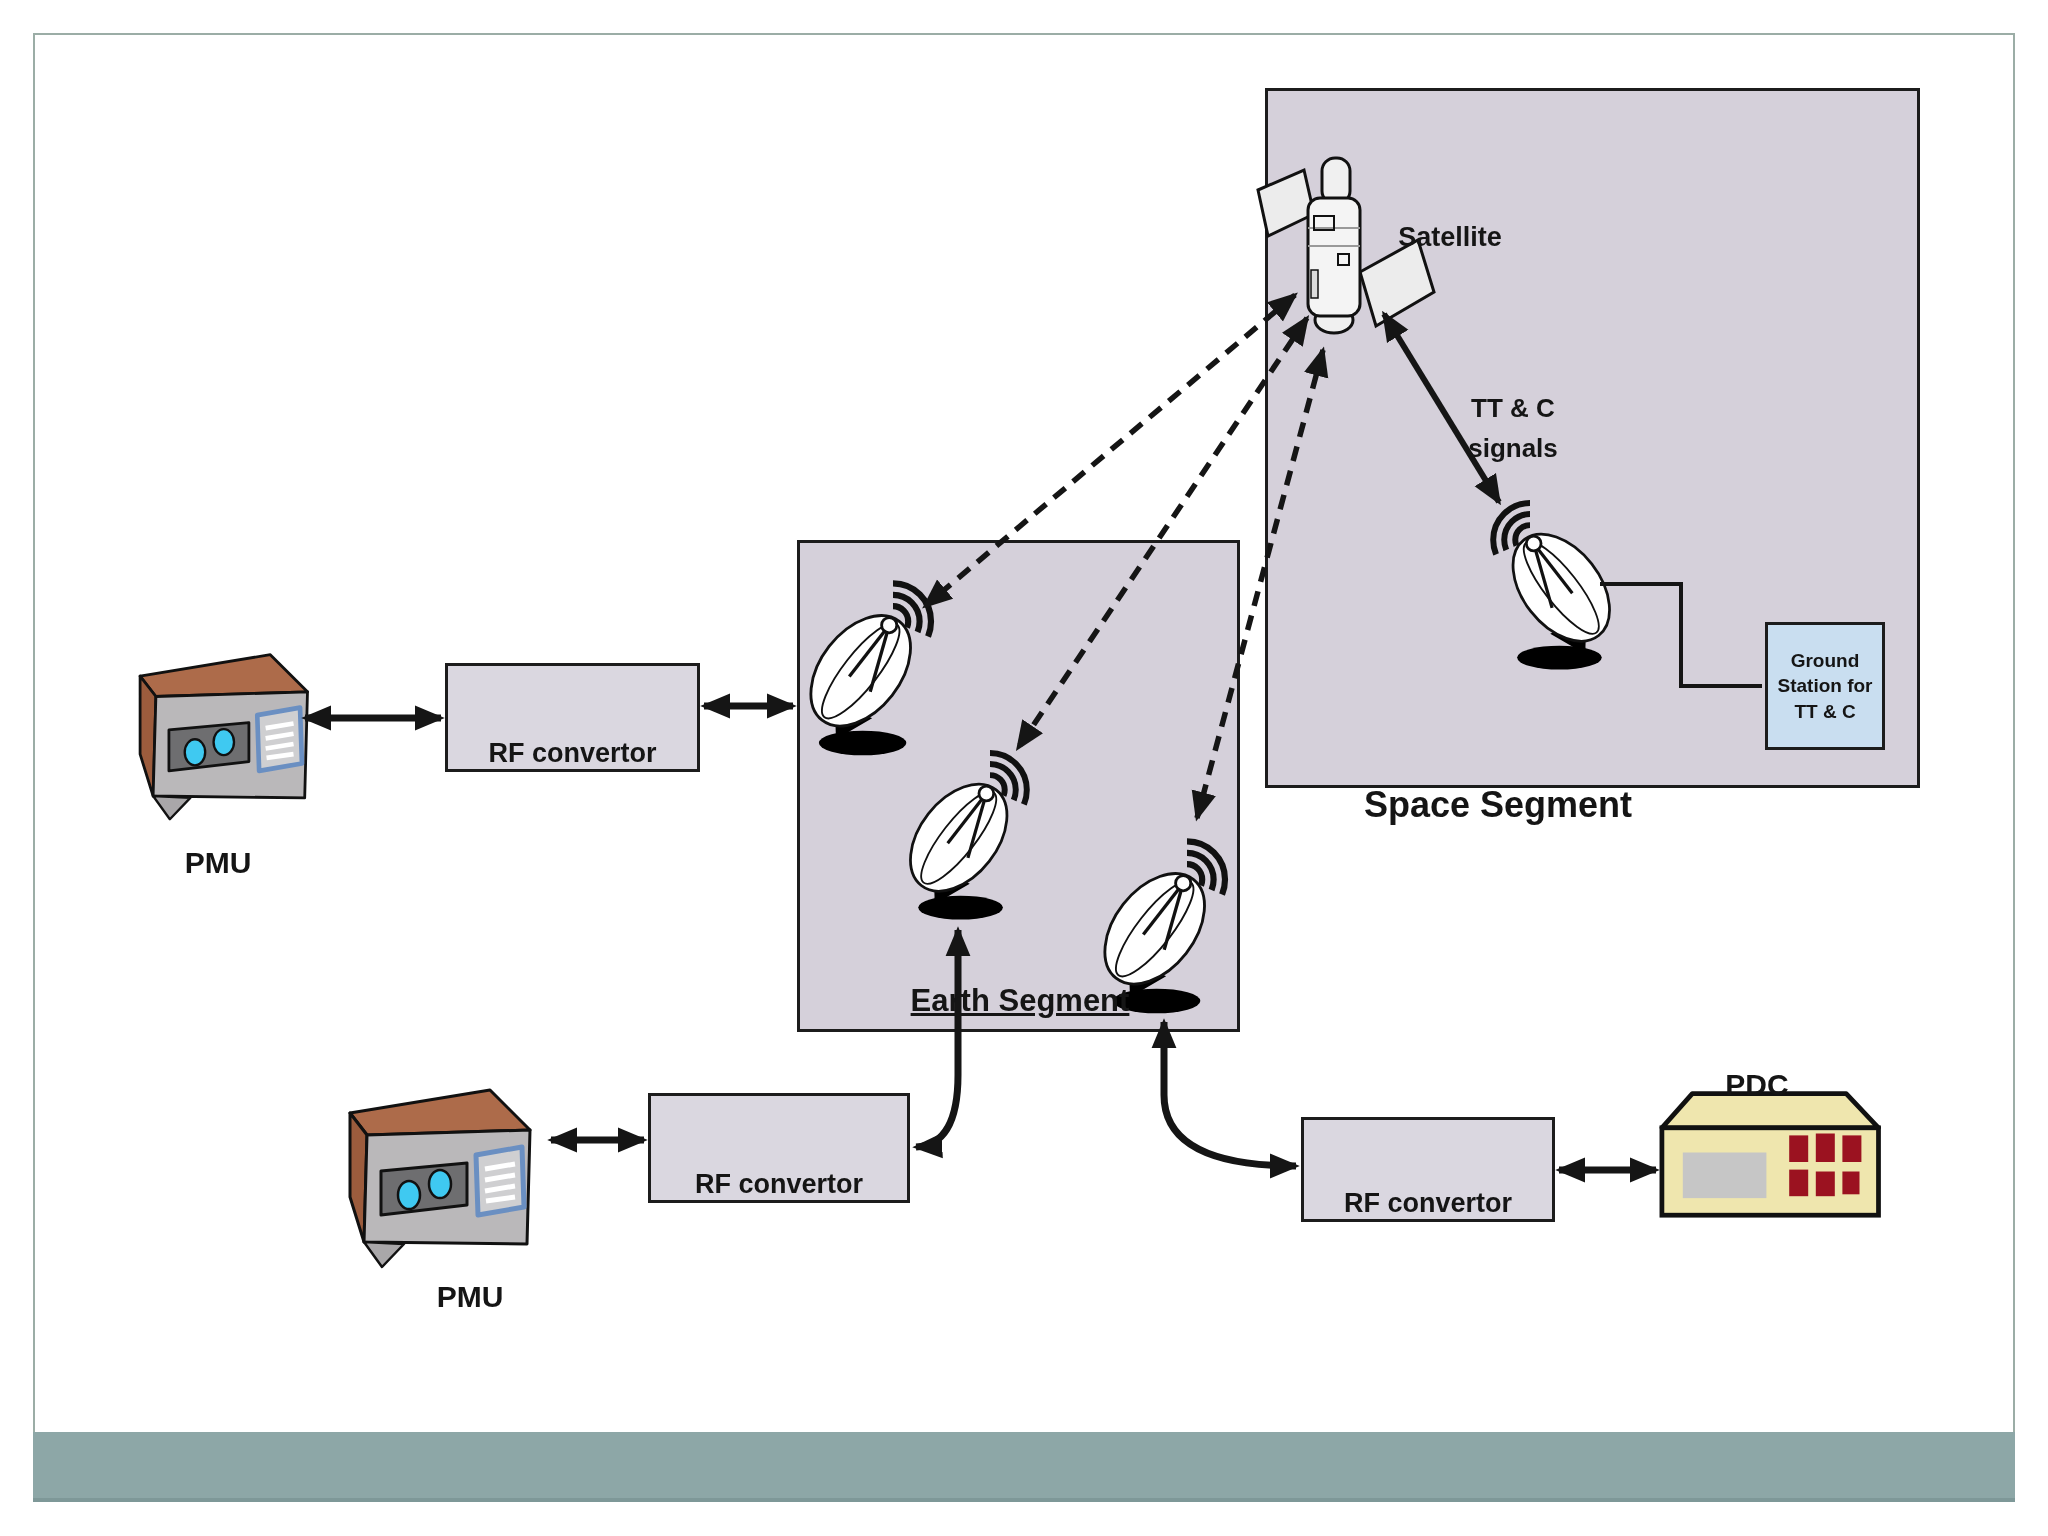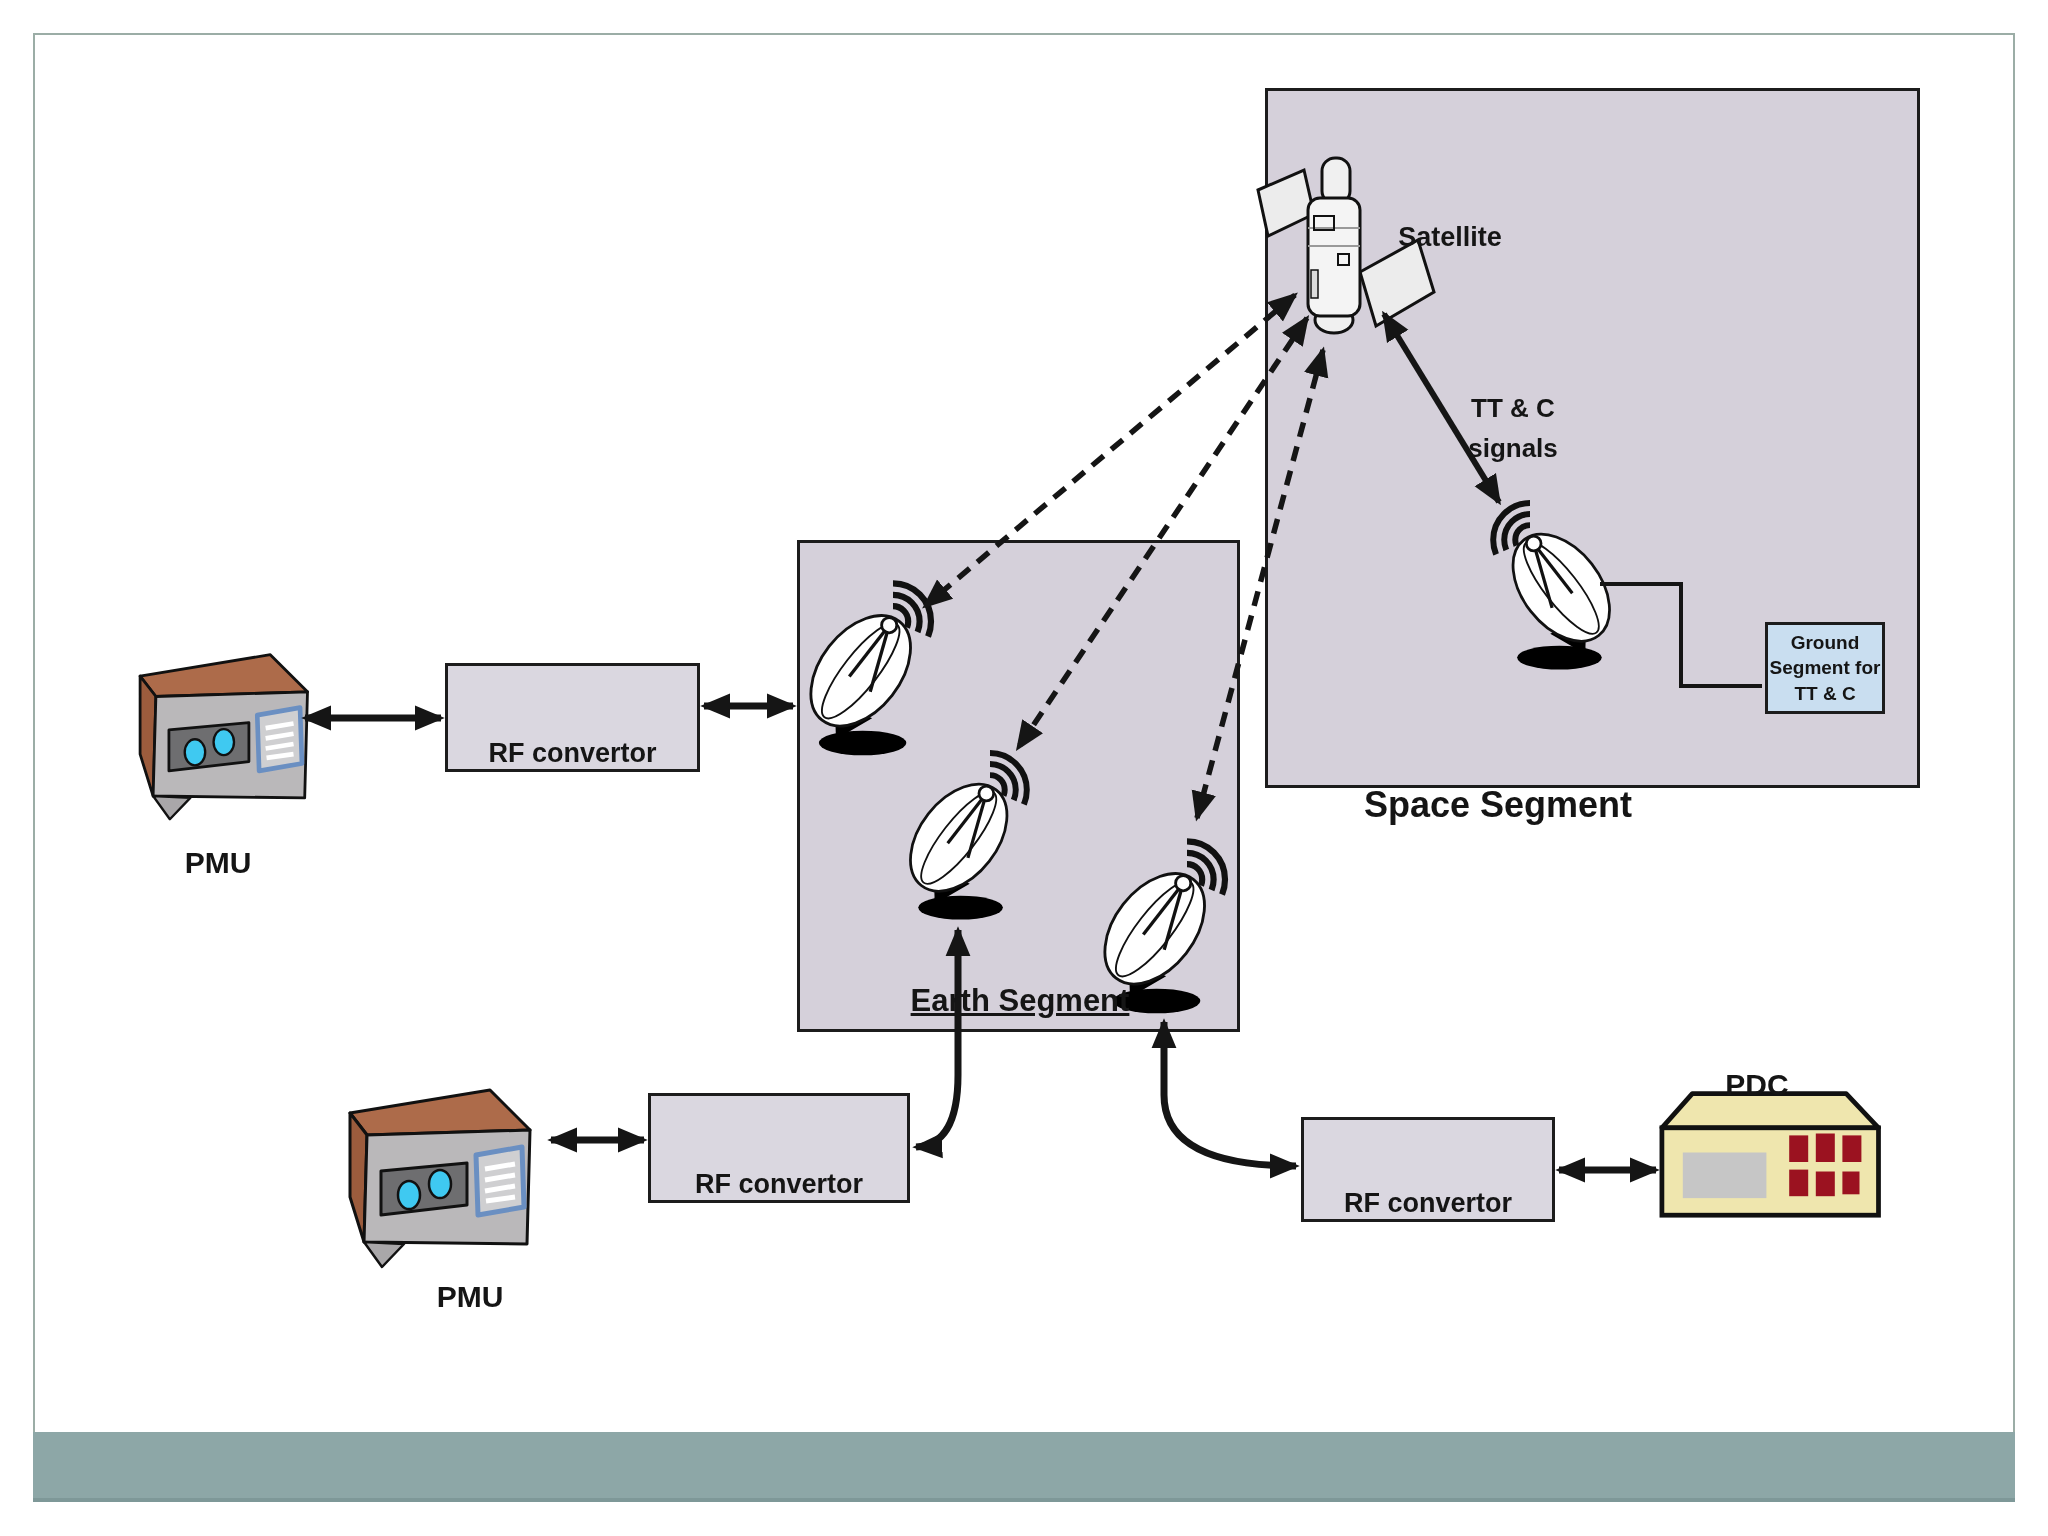--- a/index.html
+++ b/index.html
@@ -17,21 +17,21 @@
   }
   .seg-box{
     position:absolute; background:#d5d0da; border:3px solid #1c1c1c; box-sizing:border-box;
   }
   .rf-box{
     position:absolute; background:#dad7e0; border:3px solid #1c1c1c; box-sizing:border-box;
     display:flex; align-items:flex-end; justify-content:center;
     font-weight:bold; font-size:27px; color:#151515;
   }
   .ground-box{
-    position:absolute; left:1765px; top:622px; width:120px; height:92px;
+    position:absolute; left:1765px; top:622px; width:120px; height:128px;
     background:#c9def0; border:3px solid #1c1c1c; box-sizing:border-box;
     display:flex; flex-direction:column; align-items:center; justify-content:center;
     font-weight:bold; font-size:19px; line-height:1.32; text-align:center; color:#151515;
   }
   .lbl{
     position:absolute; transform:translateX(-50%); white-space:nowrap;
     font-weight:bold; color:#151515;margin-top:36px;
   }
   .lbl-satellite{left:1450px; top:186px; font-size:27px;}
   .lbl-ttc{left:1513px; top:352px; font-size:26px; text-align:center; line-height:40px;}
@@ -59,21 +59,21 @@
   </div>
   <div class="rf-box" style="left:648px; top:1093px; width:262px; height:110px;">
     <span>RF convertor</span>
   </div>
   <div class="rf-box" style="left:1301px; top:1117px; width:254px; height:105px;">
     <span>RF convertor</span>
   </div>
 
   <div class="ground-box">
     <span>Ground</span>
-    <span>Segment for</span>
+    <span>Station for</span>
     <span>TT &amp; C</span>
   </div>
 
   <div class="lbl lbl-satellite">Satellite</div>
   <div class="lbl lbl-ttc">
     <div>TT &amp; C</div>
     <div>signals</div>
   </div>
   <div class="lbl lbl-space">Space Segment</div>
   <div class="lbl lbl-earth">Earth Segment</div>

